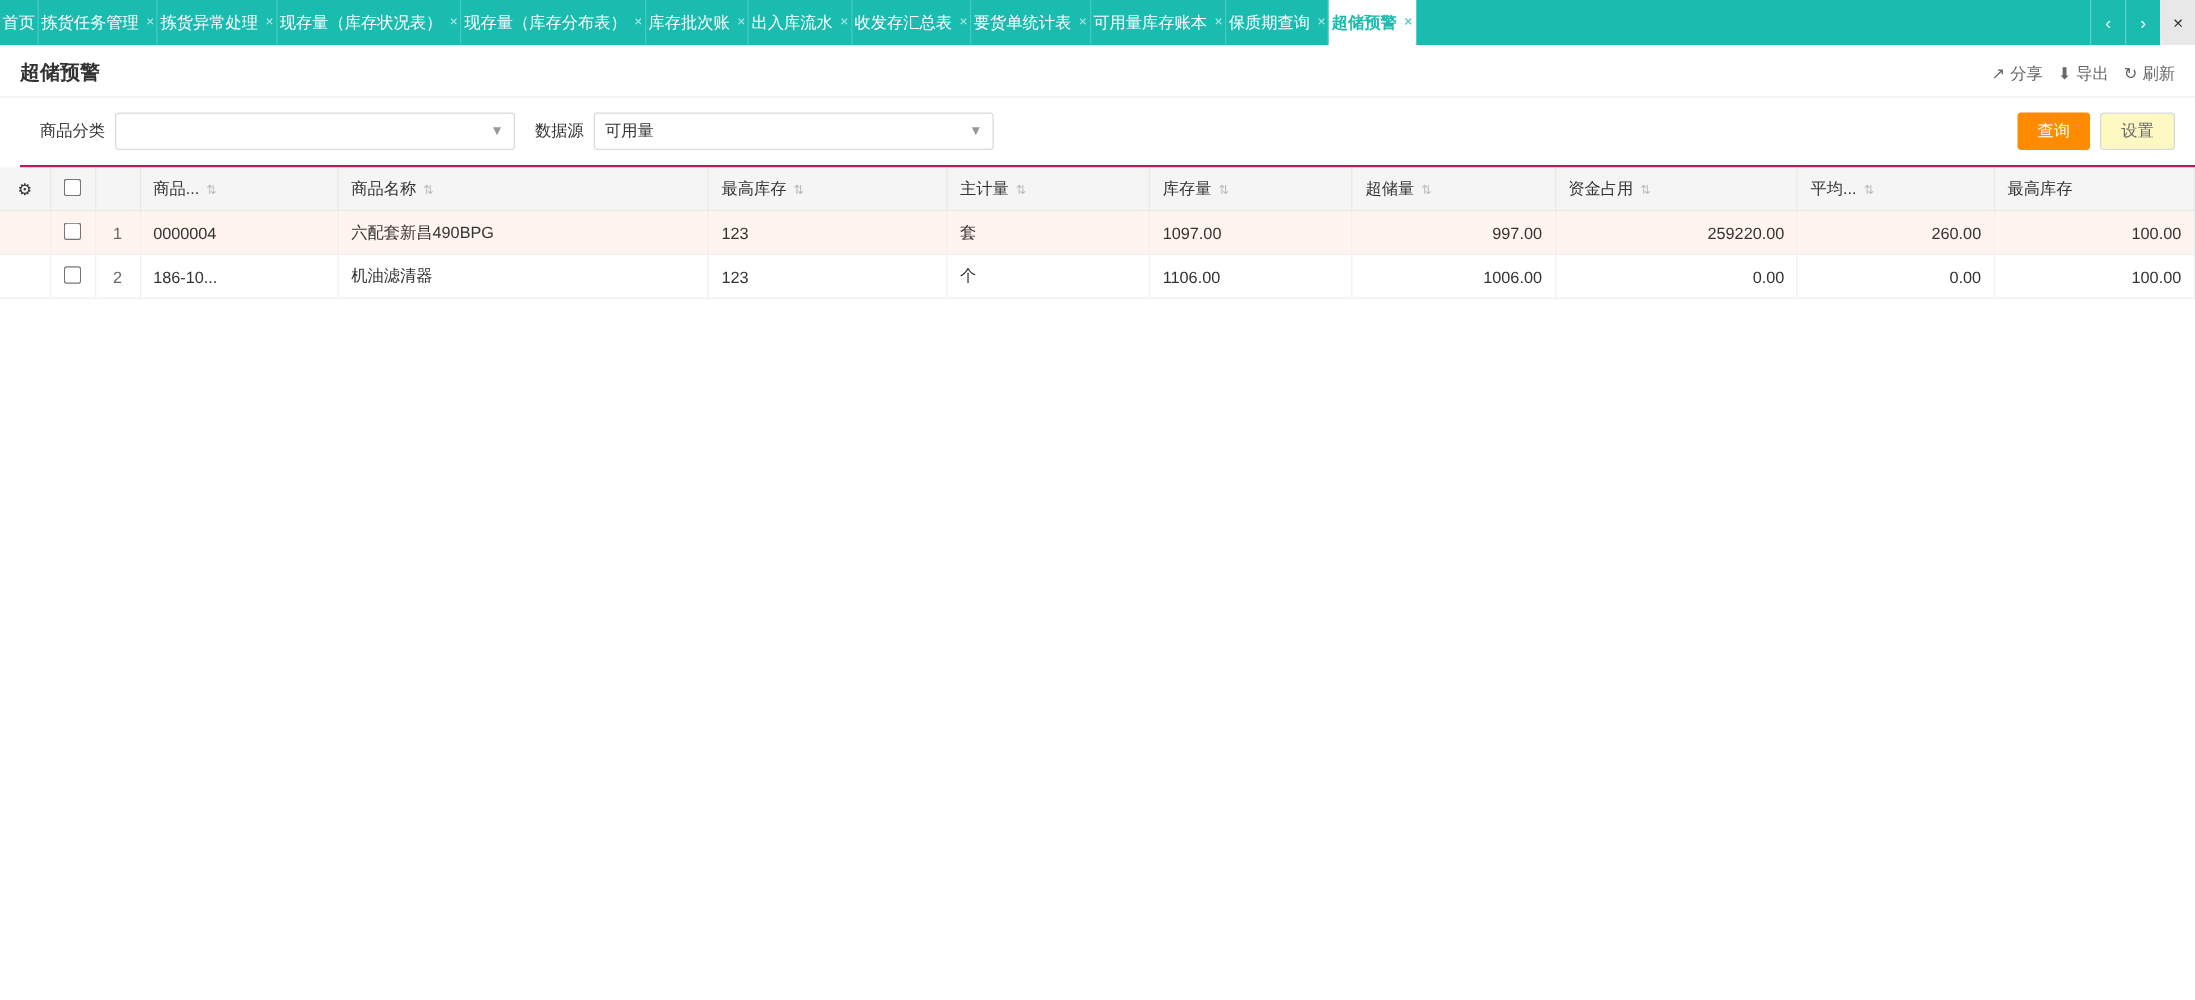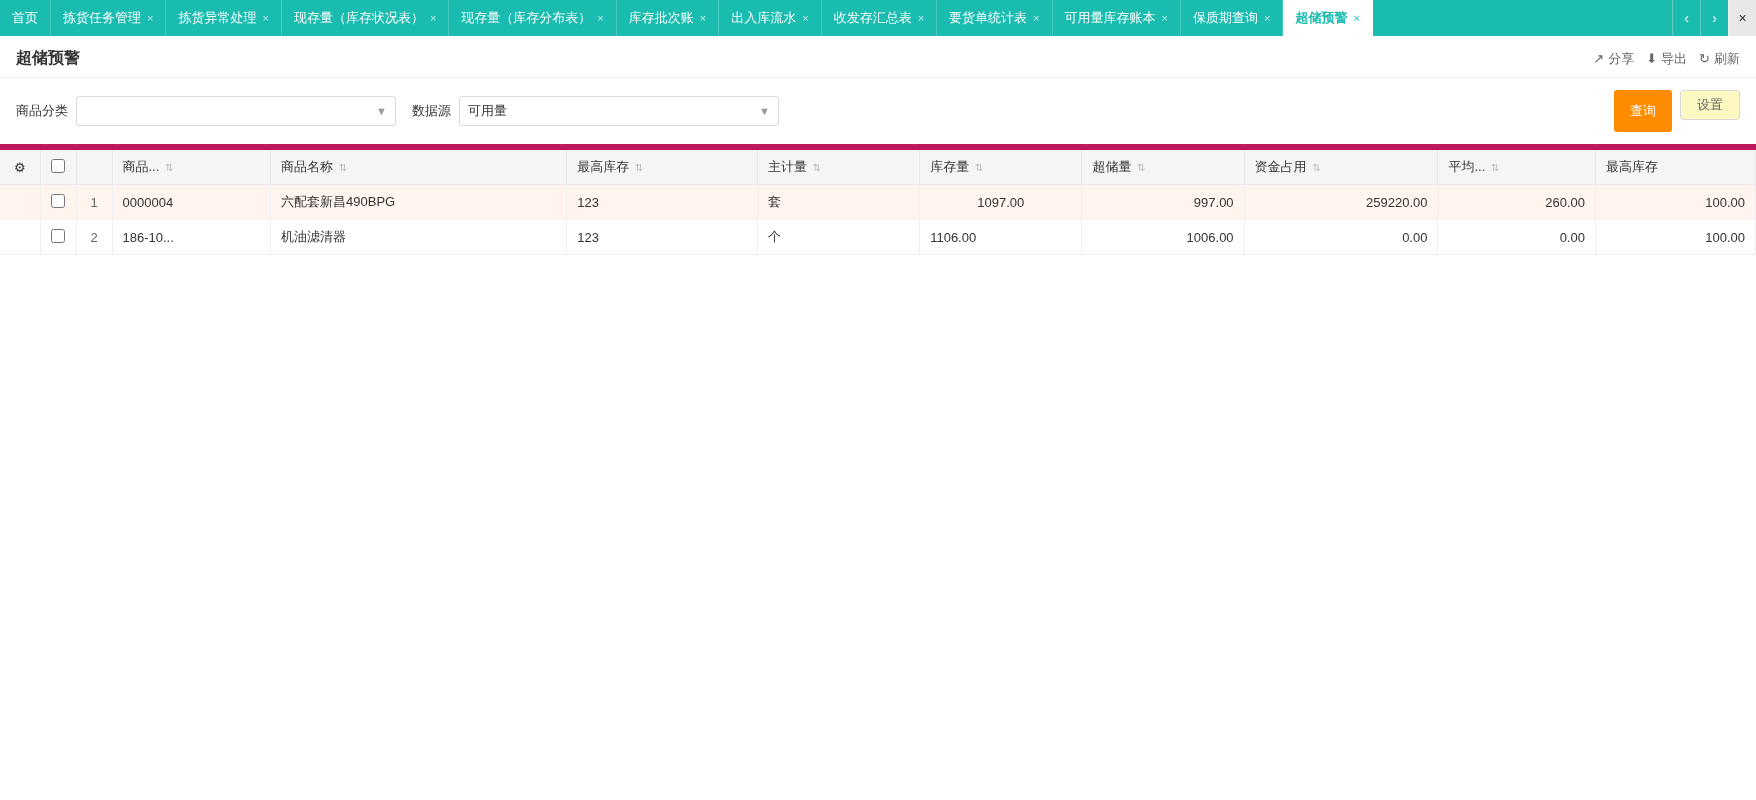--- a/index.html
+++ b/index.html
@@ -11,21 +11,21 @@
       align-items: center;
       background: #1abcb0;
       height: 36px;
       padding: 0 0;
       white-space: nowrap;
       overflow: hidden;
     }
     .top-nav-item {
       display: inline-flex;
       align-items: center;
-      padding: 0 12px;
+      padding: 0 2px;
       height: 36px;
       color: #fff;
       cursor: pointer;
       font-size: 13px;
       border-right: 1px solid rgba(255,255,255,0.2);
       gap: 4px;
     }
     .top-nav-item.active {
       background: #fff;
       color: #1abcb0;
@@ -89,24 +89,25 @@
       color: #666;
       cursor: pointer;
       font-size: 13px;
       background: none;
       border: none;
     }
 
     
     .filter-bar {
       display: flex;
-      align-items: center;
+      align-items: flex-start;
       padding: 12px 16px;
       gap: 16px;
-      border-bottom: 6px solid #be185d;
+      border-bottom: 2px solid #be185d;
+      margin-left: 16px;
     }
     .filter-item {
       display: flex;
       align-items: center;
       gap: 8px;
     }
     .filter-label {
       color: #333;
       white-space: nowrap;
     }
@@ -128,21 +129,21 @@
       margin-left: auto;
       display: flex;
       gap: 8px;
     }
     .btn-query {
       background: #ff8c00;
       color: #fff;
       border: none;
       border-radius: 3px;
       padding: 0 16px;
-      height: 42px;
+      height: 30px;
       cursor: pointer;
       font-size: 13px;
     }
     .btn-settings {
       background: #fef9c3;
       color: #666;
       border: 1px solid #d9d9d9;
       border-radius: 3px;
       padding: 0 16px;
       height: 30px;
@@ -359,21 +360,21 @@
       <tr style="background: rgb(255, 245, 238);">
     <td class="gear-col" style="text-align:center;"></td>
     <td class="checkbox-col" style="text-align:center;">
       <input type="checkbox" style="">
     </td>
     <td class="row-num" style="text-align:center;">1</td>
     <td>0000004</td>
     <td>六配套新昌490BPG</td>
     <td>123</td>
     <td>套</td>
-    <td style="text-align:center;">1097.00</td>
+    <td style="text-align:left;">1097.00</td>
     <td style="text-align:right;">997.00</td>
     <td style="text-align:right;padding-left:16px;">259220.00</td>
     <td style="text-align:right;">260.00</td>
     <td style="text-align:right;">100.00</td>
   </tr>
           <tr>
     <td class="gear-col" style="text-align:center;"></td>
     <td class="checkbox-col" style="text-align:center;">
       <input type="checkbox" style="">
     </td>

